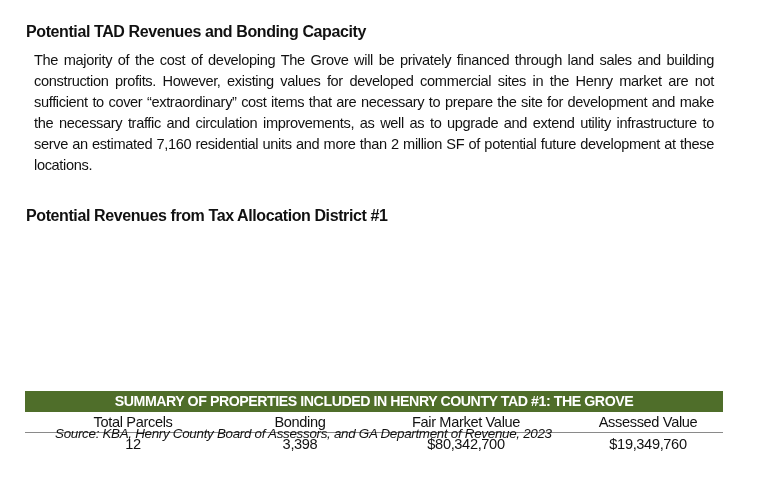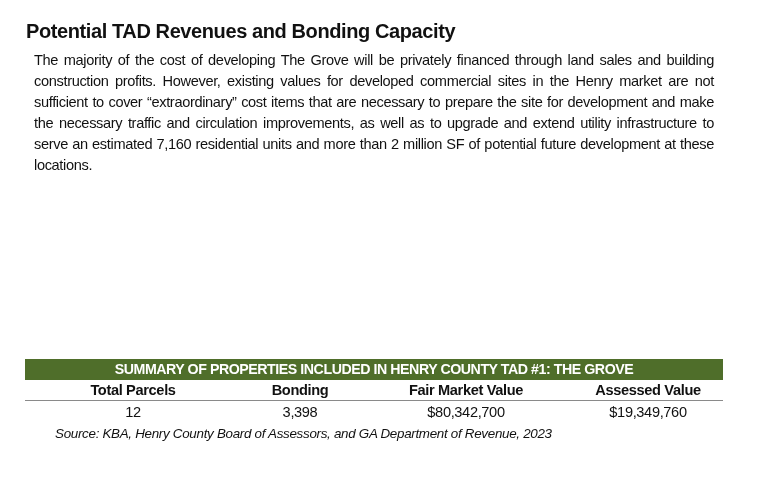--- a/index.html
+++ b/index.html
@@ -20,21 +20,21 @@
       left: 26px;
       top: 21px;
       width: 696px;
       font-size: 14.6px;
       line-height: 21px;
       letter-spacing: -0.35px;
     }
     .heading {
       font-weight: bold;
       margin: 0;
-      font-size: 20px;
+      font-size: 16px;
       line-height: 21px;
       letter-spacing: -0.4px;
     }
     .para {
       margin: 8px;
       text-align: justify;
       text-align-last: left;
     }
     .gap {
       height: 21px;
@@ -47,34 +47,35 @@
     }
     .table-title {
       background: #4f6e2a;
       color: #ffffff;
       font-weight: bold;
       text-align: center;
       font-size: 14.2px;
       line-height: 21px;
       height: 21px;
       letter-spacing: -0.45px;
+      margin-top: 32px;
     }
     table {
       width: 698px;
       border-collapse: collapse;
       table-layout: fixed;
     }
     th, td {
       text-align: center;
       font-size: 14.6px;
       padding: 0;
       letter-spacing: -0.35px;
     }
     th {
-      font-weight: bold;
+      font-weight: normal;
       height: 19px;
       line-height: 20px;
       border-bottom: 1px solid #8a8a8a;
     }
     td {
       height: 22px;
       line-height: 22px;
     }
     .source {
       position: absolute;
@@ -86,20 +87,21 @@
       letter-spacing: -0.3px;
     }
   </style>
 </head>
 <body>
 
 <div class="doc">
   <h3 class="heading">Potential TAD Revenues and Bonding Capacity</h3>
   <p class="para">The majority of the cost of developing The Grove will be privately financed through land sales and building construction profits. However, existing values for developed commercial sites in the Henry market are not sufficient to cover “extraordinary” cost items that are necessary to prepare the site for development and make the necessary traffic and circulation improvements, as well as to upgrade and extend utility infrastructure to serve an estimated 7,160 residential units and more than 2 million SF of potential future development at these locations.</p>
   <div class="gap"></div>
+  <h3 class="heading">Potential Revenues from Tax Allocation District #1</h3>
   <div class="gap"></div>
 </div>
 
 <div class="table-wrap">
   <div class="table-title">SUMMARY OF PROPERTIES INCLUDED IN HENRY COUNTY TAD #1:  THE GROVE</div>
   <table>
     <colgroup>
       <col style="width:216px">
       <col style="width:118px">
       <col style="width:214px">

